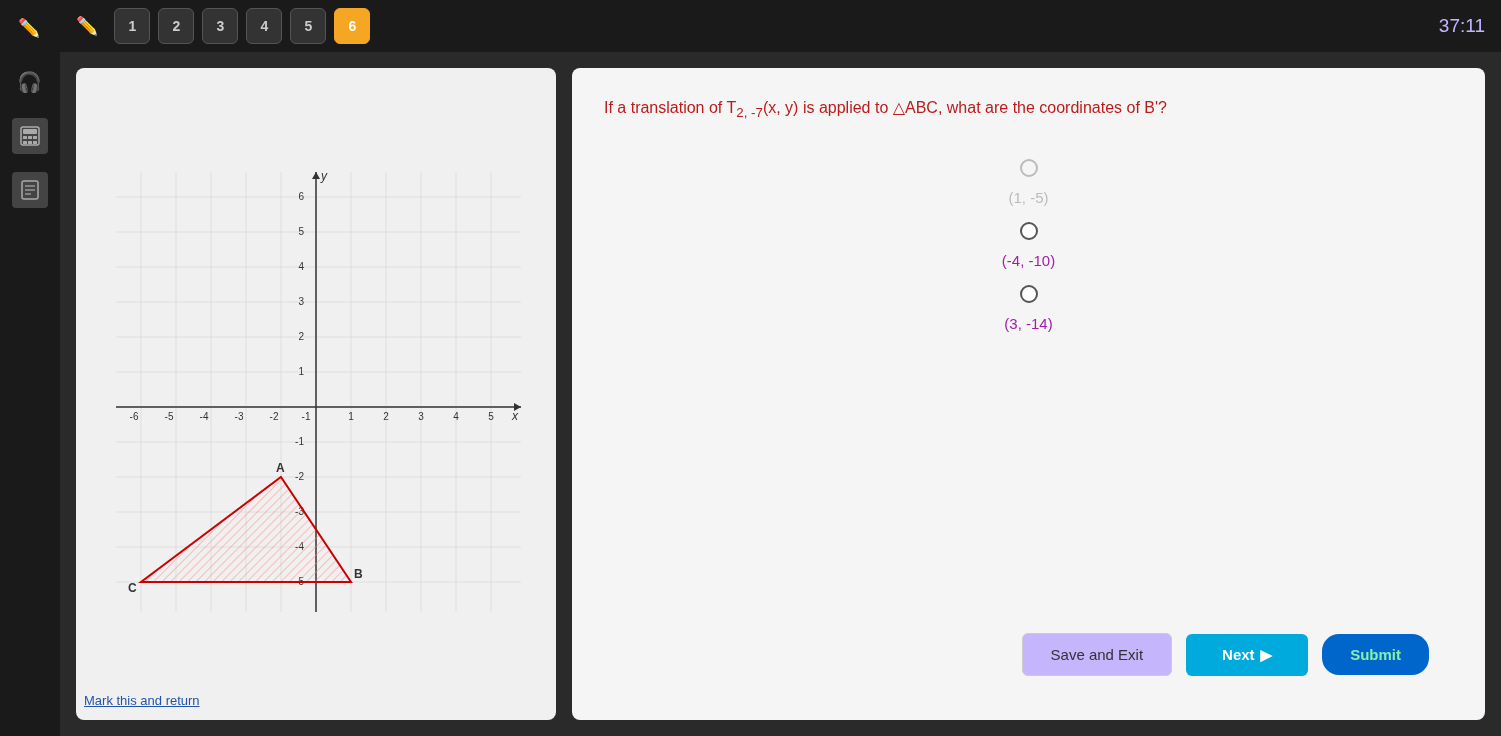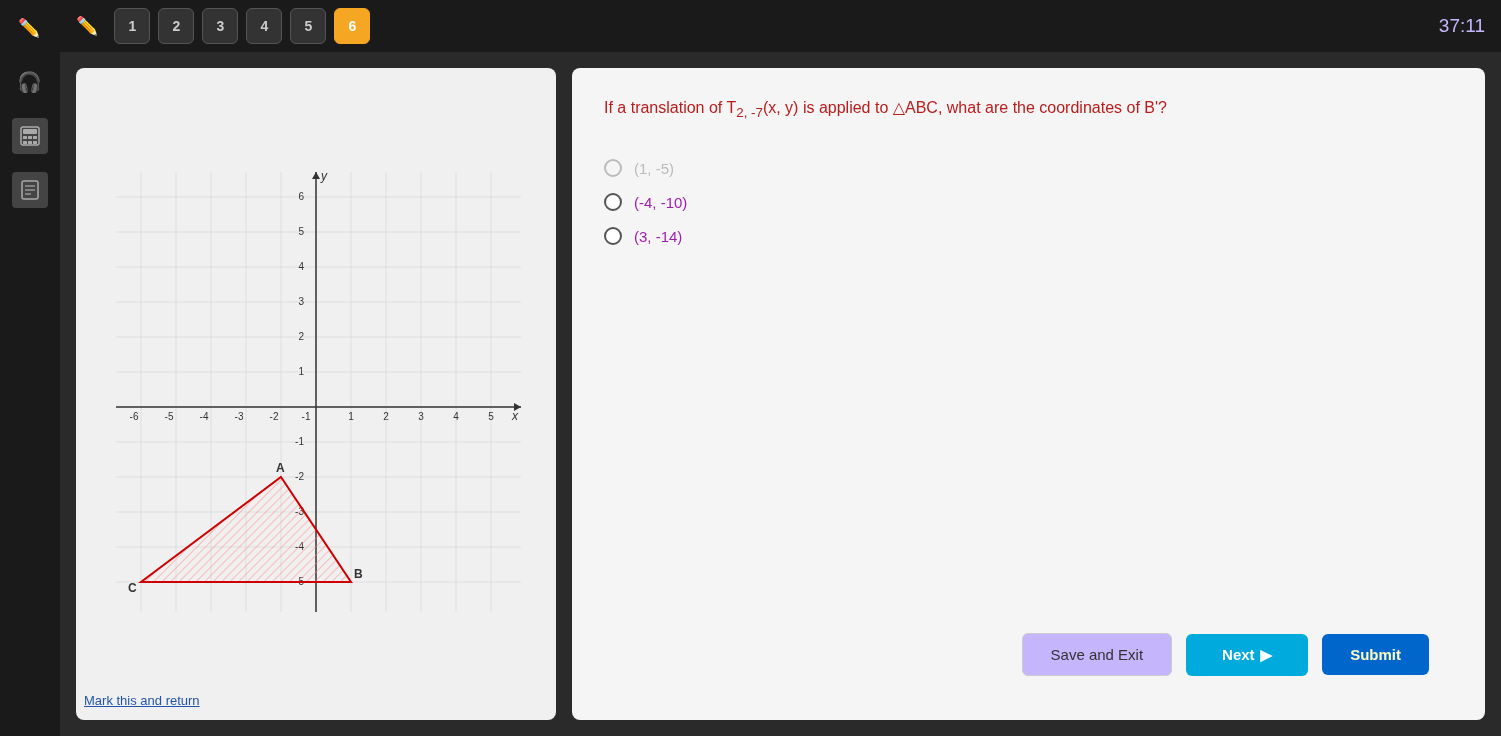--- a/index.html
+++ b/index.html
@@ -124,20 +124,21 @@
       flex-direction: column;
       gap: 16px;
       margin-top: 8px;
     }
 
     .option-item {
       display: flex;
       align-items: center;
       gap: 12px;
       cursor: pointer;
+      flex-direction: column;
     }
 
     .option-radio {
       width: 18px;
       height: 18px;
       border-radius: 50%;
       border: 2px solid #555;
       background: #fff;
       flex-shrink: 0;
       display: flex;
@@ -179,25 +180,25 @@
       cursor: pointer;
       color: #fff;
       font-weight: bold;
       display: flex;
       gap: 6px;
     }
 
     .btn-submit {
       background: #0066cc;
       border: none;
-      border-radius: 6px;
+      border-radius: 17px;
       padding: 12px 28px;
       font-size: 15px;
       cursor: pointer;
-      color: #fef9c3;
+      color: #86efac;
       font-weight: bold;
     }
 
     .mark-return-link {
       position: absolute;
       bottom: 12px;
       left: 8px;
       color: #2255aa;
       text-decoration: underline;
       font-size: 13px;

